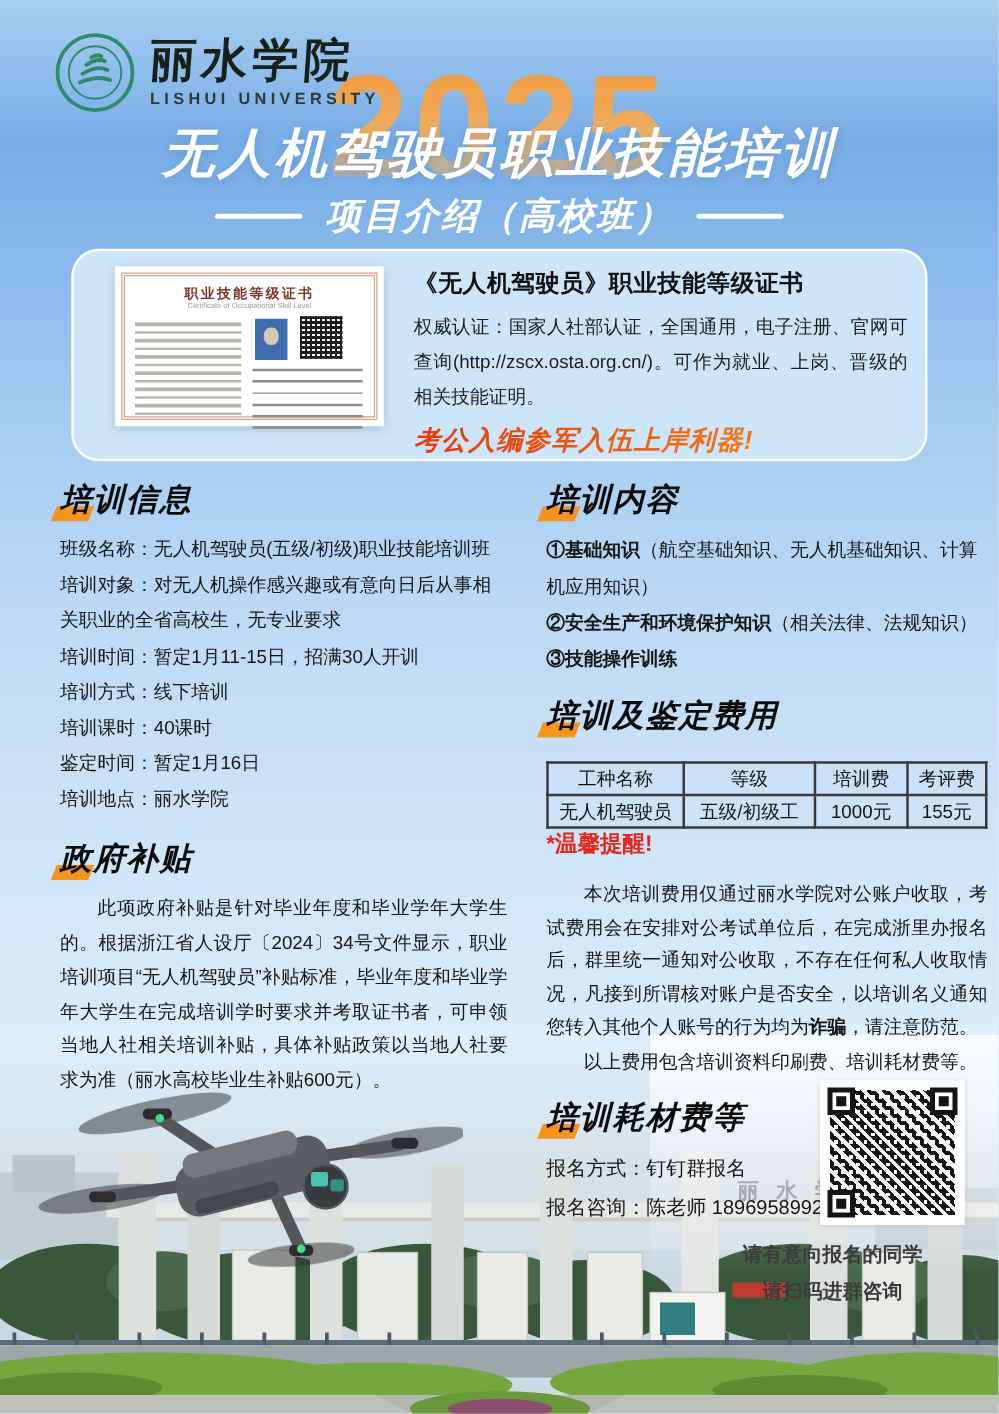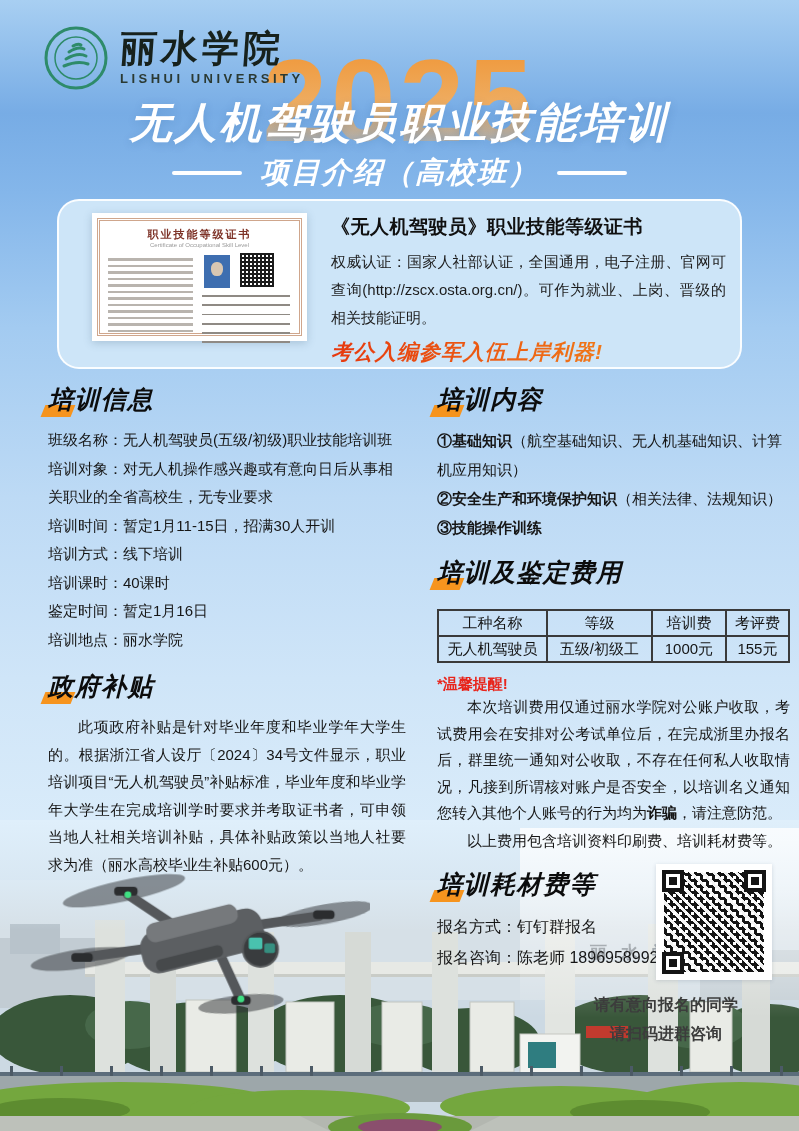--- a/index.html
+++ b/index.html
@@ -63,22 +63,22 @@
   .col-left  { left:48px;  width:358px; }
   .col-right { left:437px; width:353px; }
   .sec-h { position:relative; display:inline-block; font-size:25px; font-weight:900; font-style:italic; letter-spacing:1.5px; color:#0c0c0c; margin-bottom:10px; }
   .sec-h .accent { position:absolute; left:-5px; bottom:-1px; width:30px; height:12px; background:#f6941e; transform:skewX(-22deg); z-index:-1; }
   .info-line { font-size:15px; line-height:28.5px; }
   .para { font-size:15px; line-height:27.5px; text-indent:2em; text-align:justify; }
   .c-item { font-size:15px; line-height:29px; }
   .c-item b { font-weight:700; } .mt14 { margin-top:14px; } .mt16 { margin-top:16px; }
   table.fees { width:100%; border-collapse:collapse; margin-top:10px; }
   table.fees td { border:2px solid #3a3a3a; text-align:center; font-size:15px; color:#141414; height:26px; padding:0 2px; }
-  .alert { margin-top:12px; color:#e8251c; font-weight:bold; font-size:15px; }
-  .para2 { margin-top:0; font-size:15px; line-height:26.5px; text-indent:2em; text-align:justify; }
+  .alert { color:#e8251c; font-weight:bold; font-size:18px; }
+  .para2 { margin-top:16px; font-size:15px; line-height:26.5px; text-indent:2em; text-align:justify; }
   .note-line { font-size:15px; line-height:27px; text-indent:2em; }
   .signup-line { font-size:16px; line-height:31px; }
   
   .qr { position:absolute; left:656px; top:864px; width:116px; height:116px; background:#ffffff; padding:8px; z-index:6; box-shadow:0 1px 4px rgba(70,90,110,.2); }
   .qr-grid { position:relative; width:100%; height:100%;
     background-image:repeating-linear-gradient(45deg,rgba(255,255,255,.95) 0 3px,transparent 3px 8px),
                      repeating-linear-gradient(0deg,#141414 0 3px,transparent 3px 6px),
                      repeating-linear-gradient(90deg,#141414 0 3px,transparent 3px 6px); }
   .finder { position:absolute; width:22px; height:22px; border:4px solid #141414; background:#fff; }
   .finder:after { content:""; position:absolute; left:3px; top:3px; width:8px; height:8px; background:#141414; }

